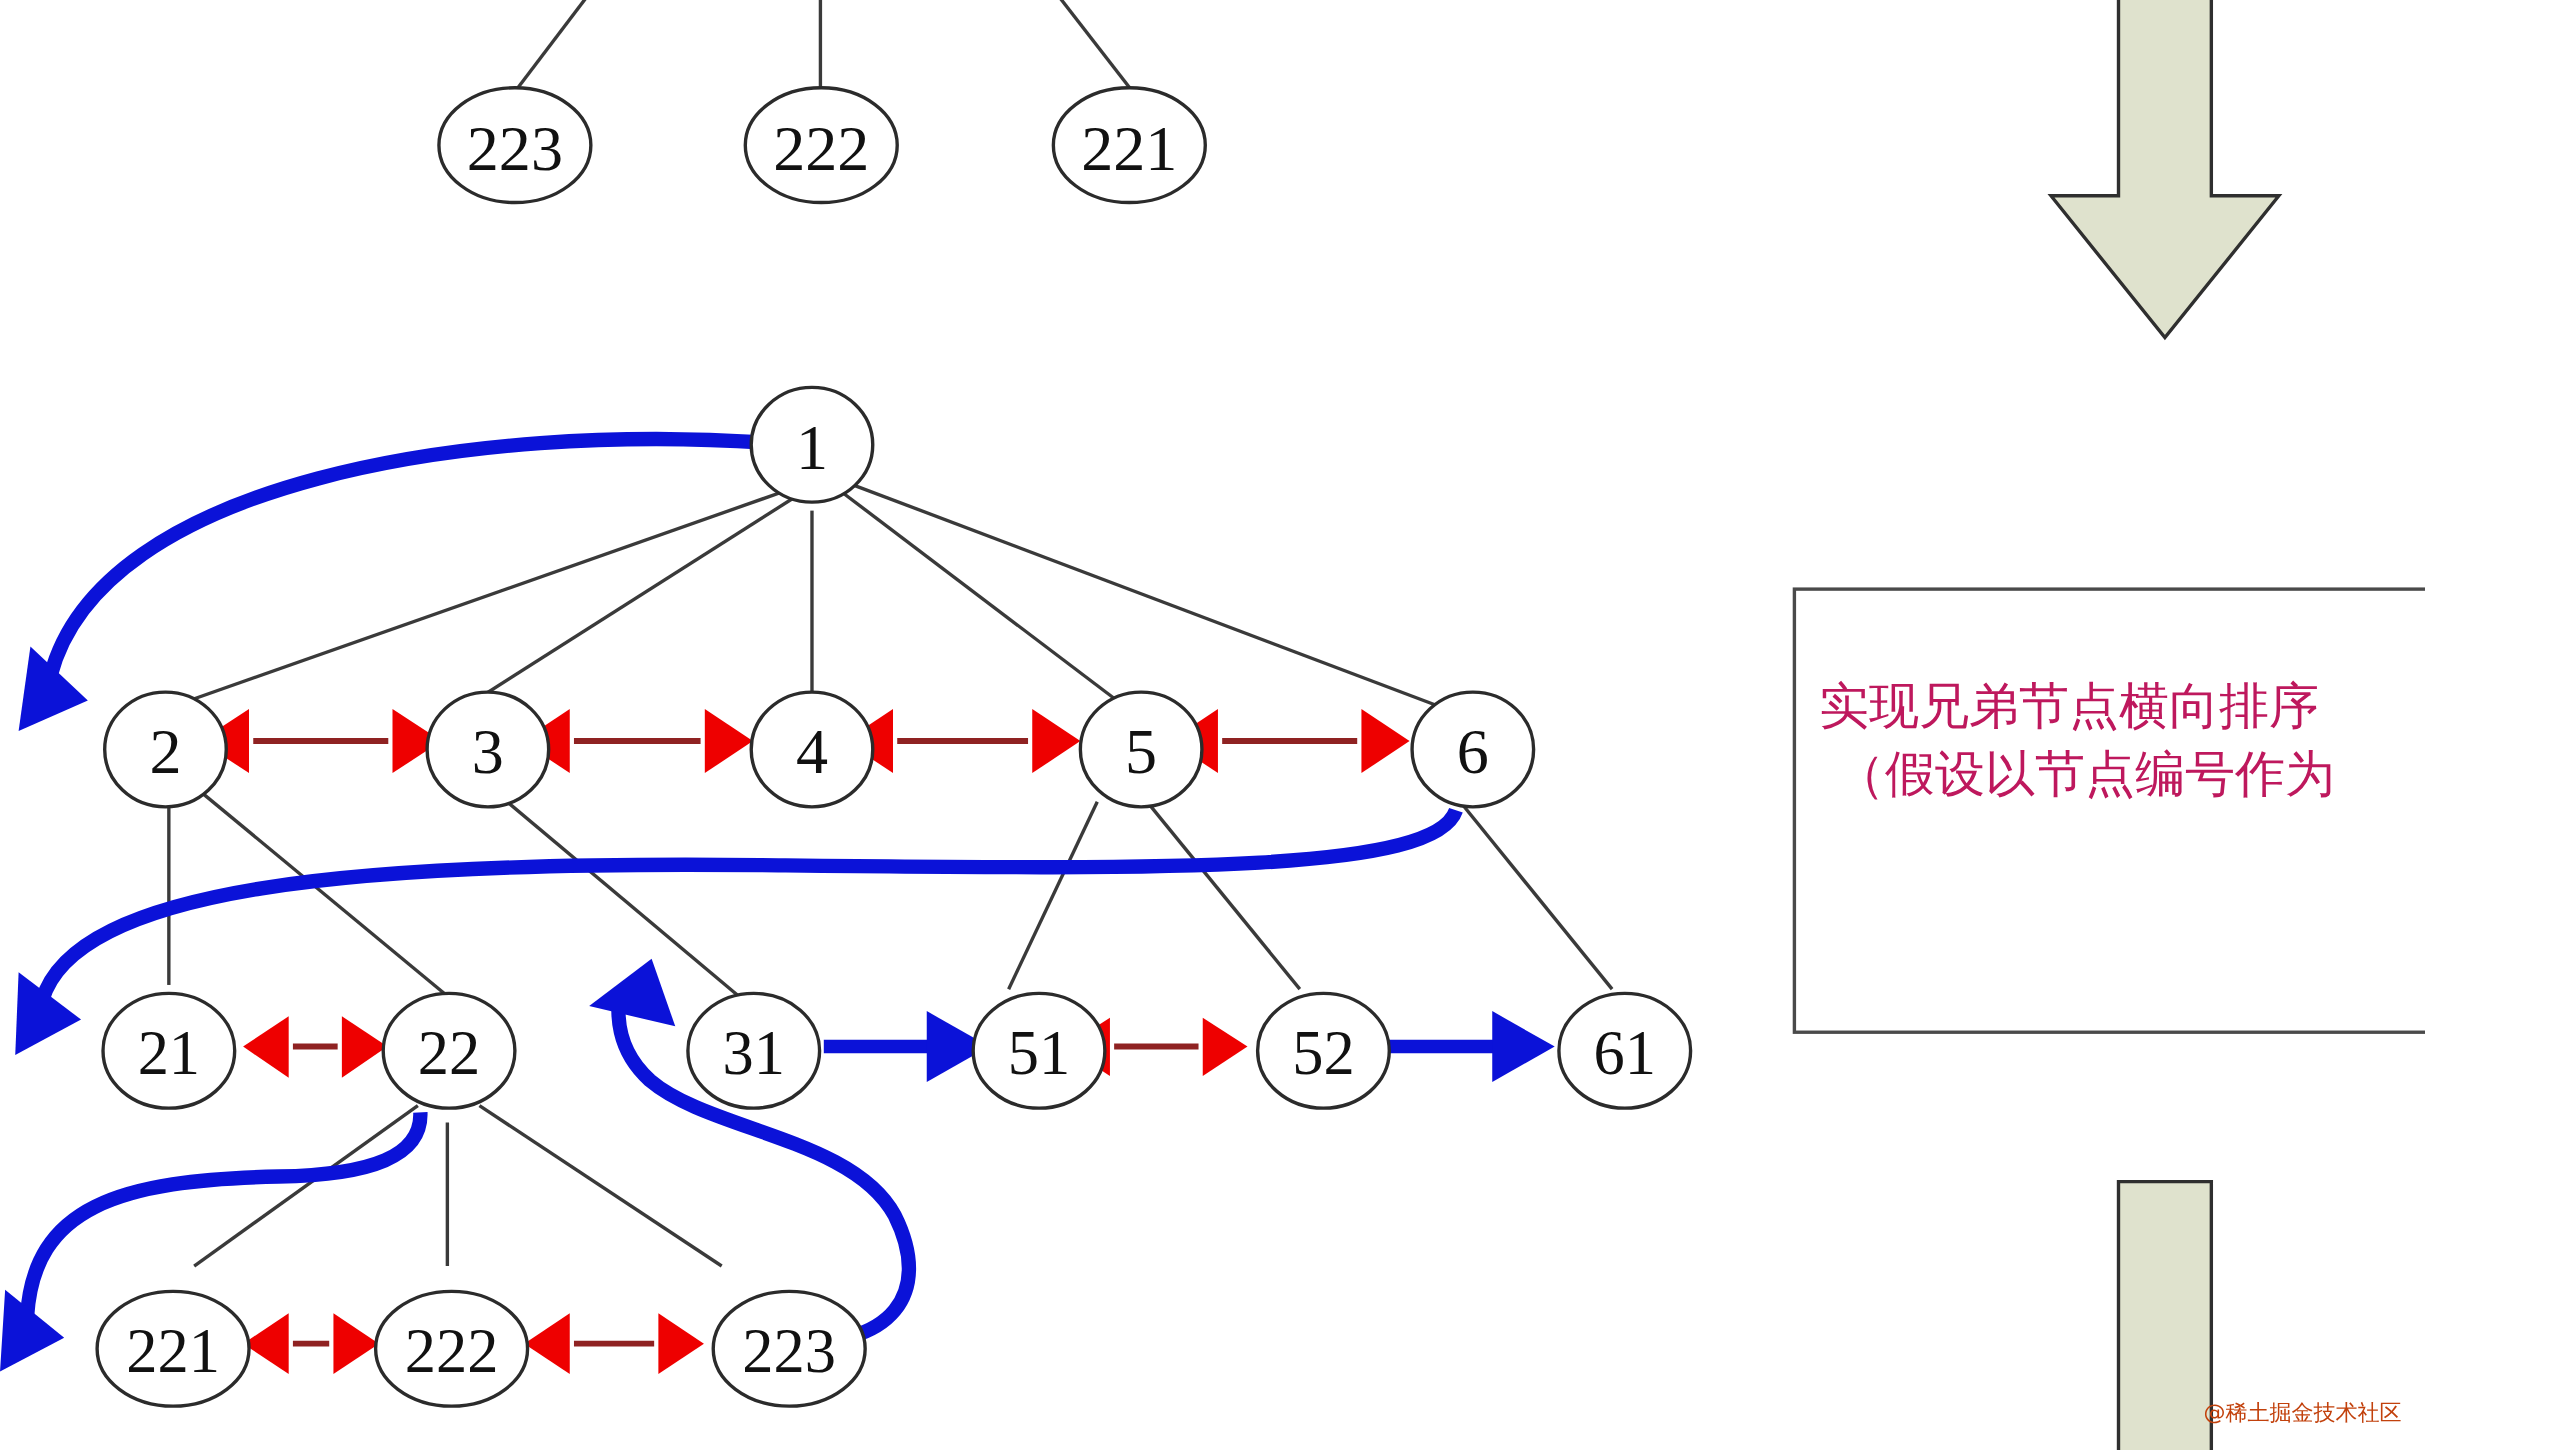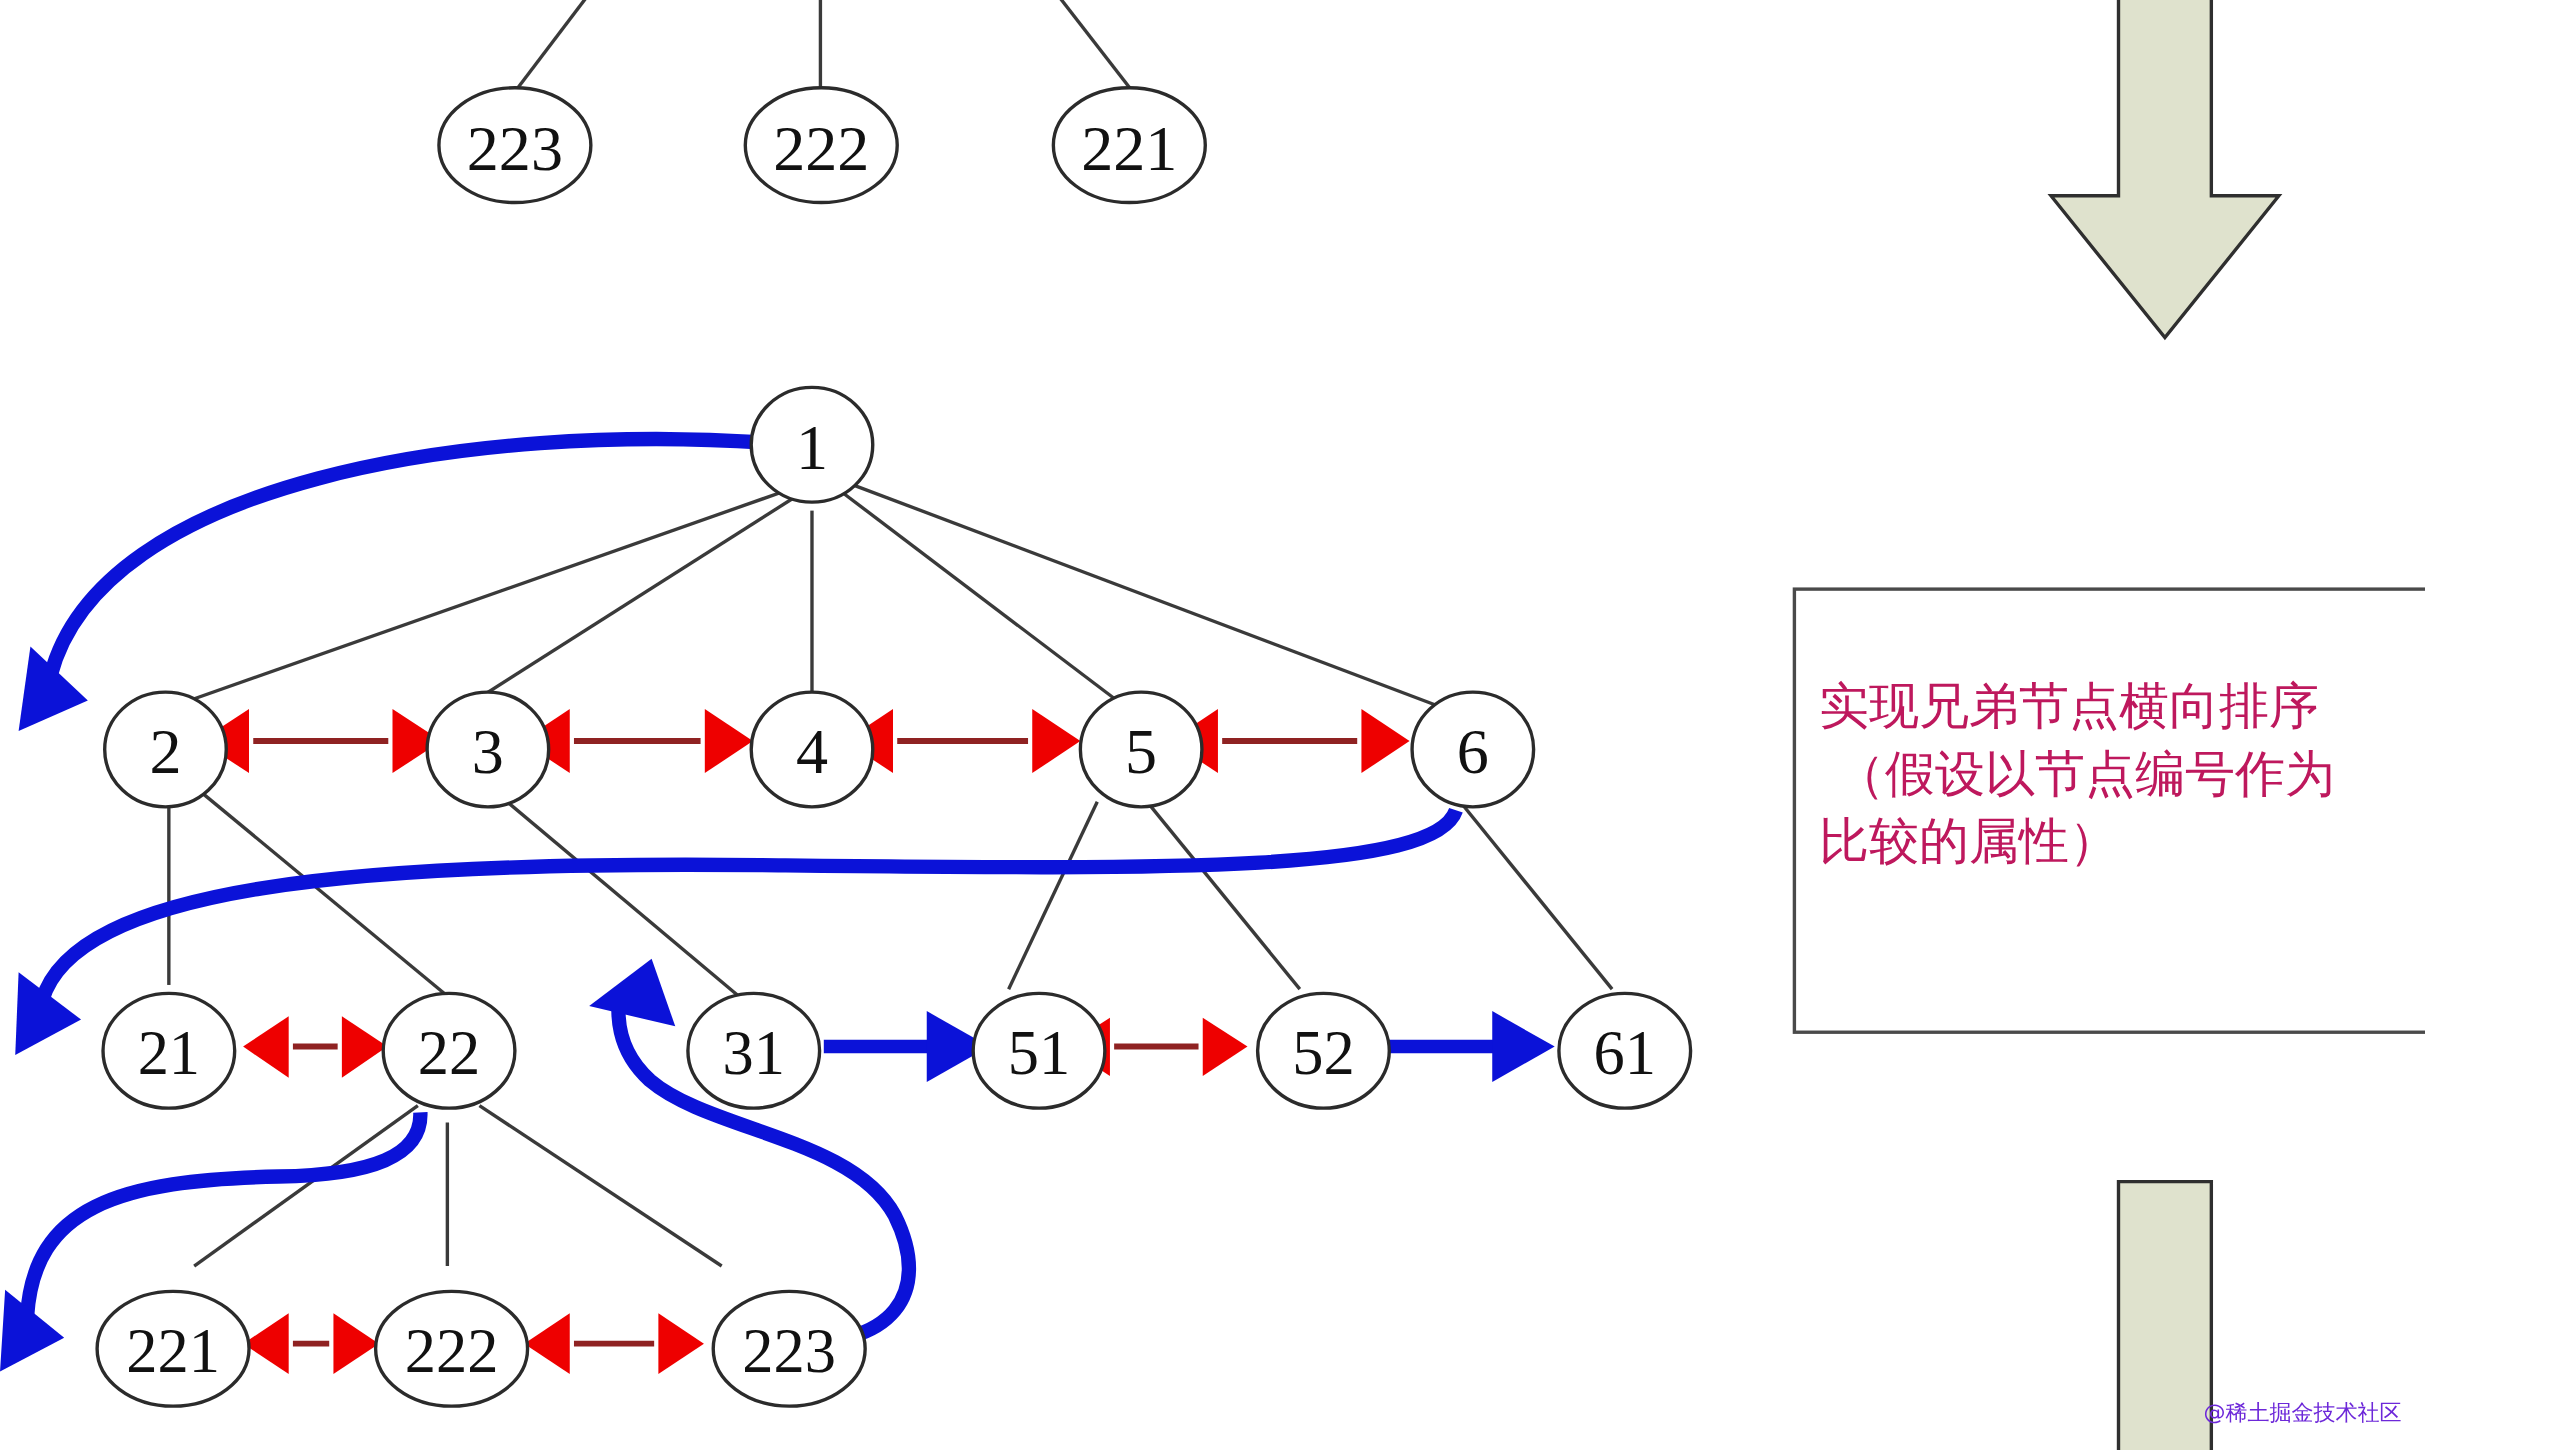--- a/index.html
+++ b/index.html
@@ -84,21 +84,21 @@
     color: #be185d;
     white-space: pre;
     letter-spacing: 0px;
   }
   .watermark {
     position: absolute;
     right: 23.6px;
     bottom: 22px;
     font-family: "DejaVu Sans", "Liberation Sans", sans-serif;
     font-size: 22px;
-    color: #6d28d9;
+    color: #c2410c;
     user-select: none;
   }
 </style>
 </head>
 <body>
 
 <div id="page">
 
   <svg id="diagram-svg" viewBox="0 0 3052 1718">
     <defs>
@@ -306,18 +306,17 @@
       <path class="flow-arrow-shape" d="M 2510 1400 L 2620 1400 L 2620 1730 L 2510 1730 Z"></path>
     </g>
 
     <rect class="callout-box" x="2126" y="698" width="922" height="525"></rect>
 
     </g>
   </svg>
 
   <div class="callout-text" style="left:1819px; top:675px; width:743px;">实现兄弟节点横向排序</div>
   <div class="callout-text" style="left:1819px; top:743px; width:743px;margin-left:16px;">（假设以节点编号作为</div>
-  <div class="callout-text" style="left:1819px; top:810px; width:743px;">比较的属性）</div>
 
   <div class="watermark">@稀土掘金技术社区</div>
 
 </div>
 
 
 </body></html>

